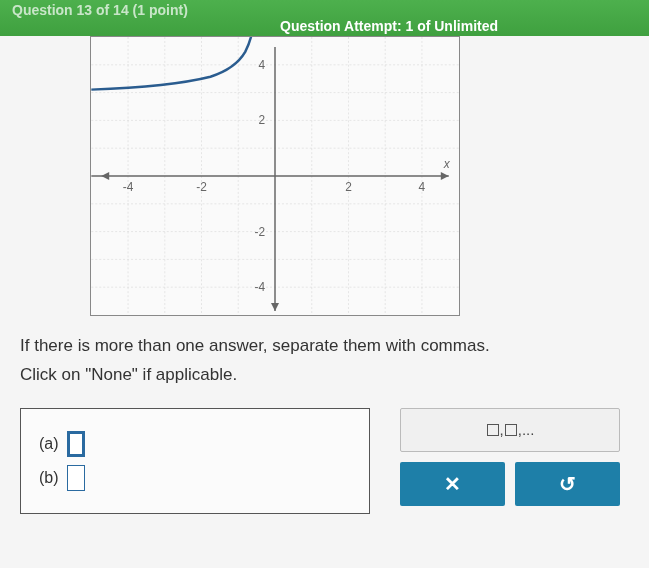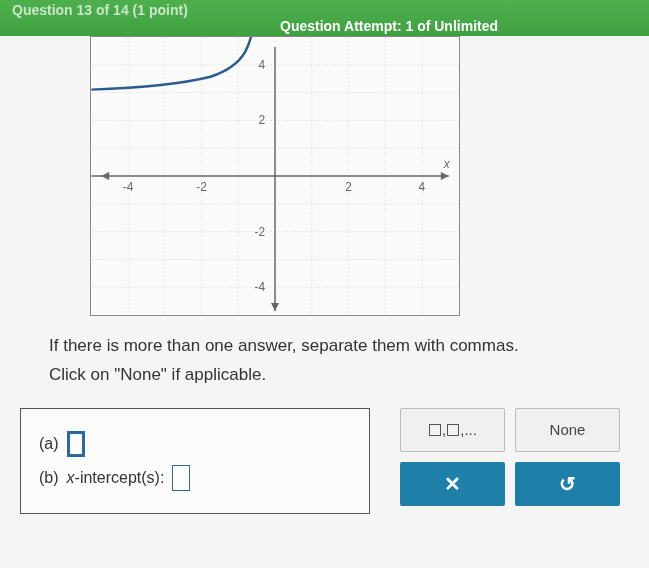--- a/index.html
+++ b/index.html
@@ -41,21 +41,20 @@
       border: 1px solid #888;
       background: #fafafa;
       position: relative;
     }
     .graph-svg { width: 100%; height: 100%; }
     .instruction {
       padding: 6px 20px;
       font-size: 17px;
       color: #333;
       line-height: 1.7;
-      margin-left: 29px;
     }
     .answer-row {
       display: flex;
       gap: 30px;
       padding: 12px 20px;
       align-items: flex-start;
     }
     .answer-box {
       border: 1px solid #555;
       padding: 14px 18px;
@@ -185,33 +184,29 @@
 </div>
 
 <div class="answer-row">
   <div class="answer-box">
     <div class="answer-line">
       <span class="label-part">(a)</span>
       <span class="input-slot active"></span>
     </div>
     <div class="answer-line">
       <span class="label-part">(b)</span>
-      <span>
-        <i>x</i><span class="label-part">-intercept(s):</span>
-      </span>
       <span class="input-slot"></span>
     </div>
   </div>
 
   <div class="keypad">
     <div class="keypad-row">
       <div class="key">
         <span class="sq"></span>,<span class="sq"></span>,...
       </div>
-      <div class="key">None</div>
     </div>
     <div class="keypad-row">
       <div class="key-action">
         <span>✕</span>
       </div>
       <div class="key-action">
         <span>↺</span>
       </div>
     </div>
   </div>

